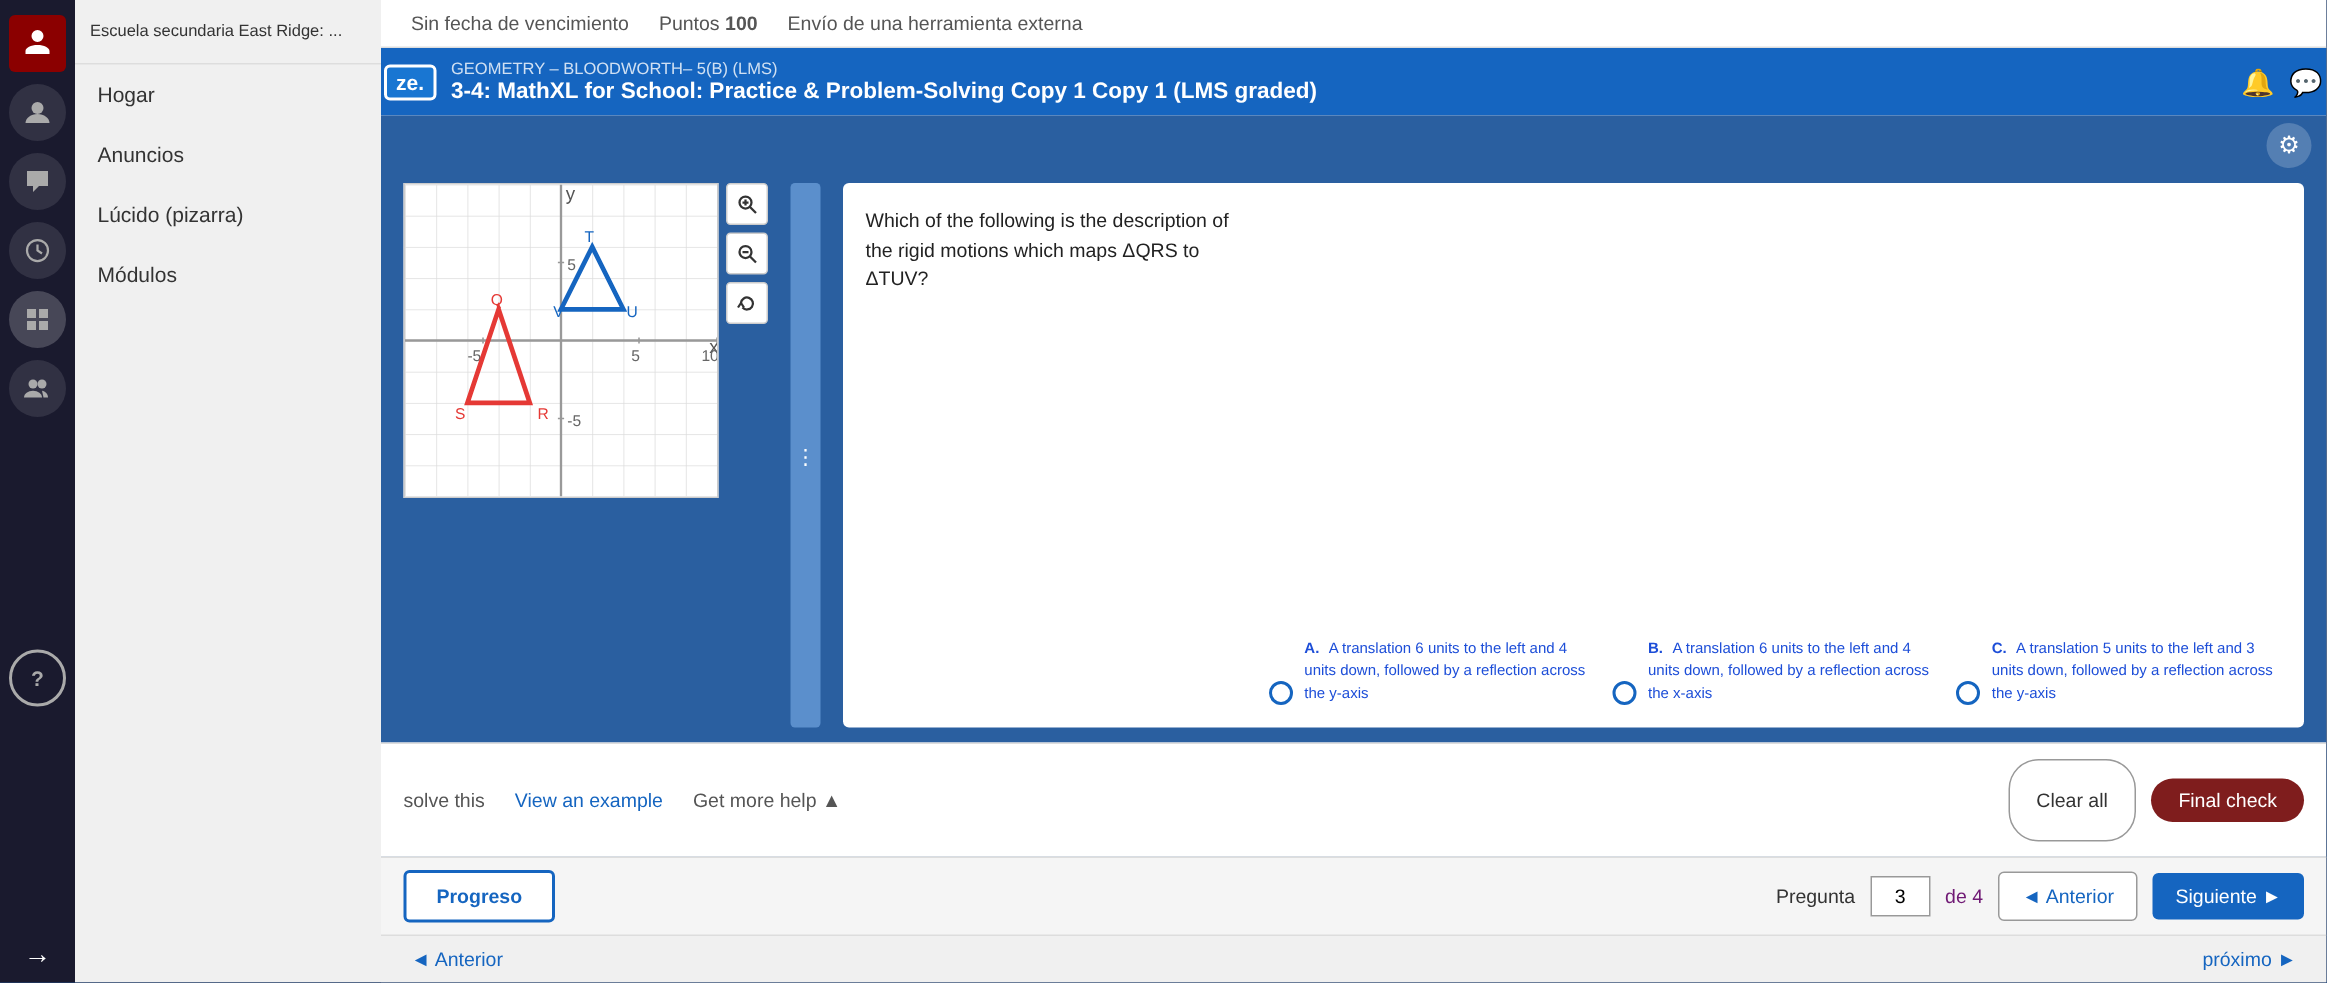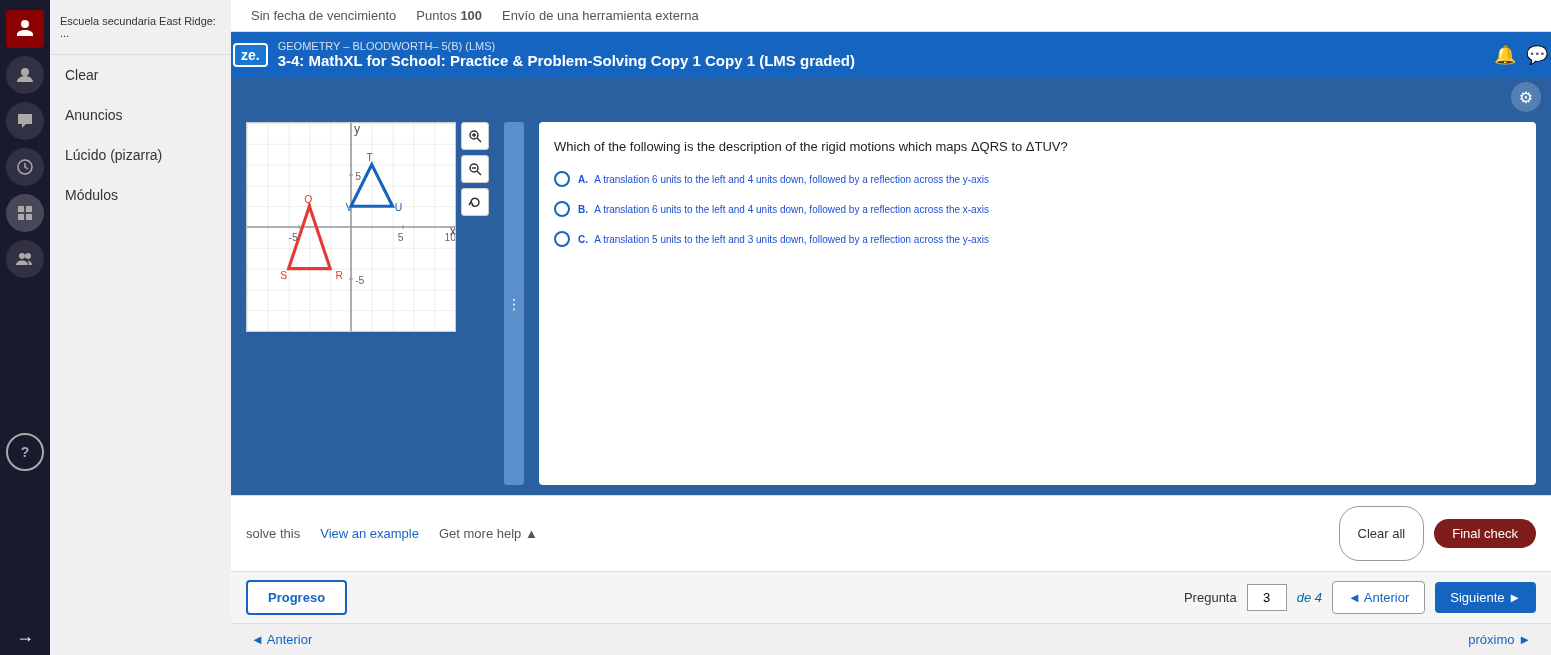--- a/index.html
+++ b/index.html
@@ -53,21 +53,21 @@
     .sidebar-arrow {
       margin-top: auto;
       margin-bottom: 10px;
       color: white;
       font-size: 18px;
       cursor: pointer;
     }
 
     
     .sidebar-light {
-      width: 181px;
+      width: 204px;
       background: #f0f0f0;
       padding: 15px 0;
       flex-shrink: 0;
     }
     .sidebar-light .school-name {
       font-size: 11px;
       color: #333;
       padding: 0 10px 15px 10px;
       border-bottom: 1px solid #ddd;
     }
@@ -187,21 +187,20 @@
       align-items: flex-start;
     }
 
     
     .question-text-panel {
       flex: 1;
       background: white;
       padding: 15px;
       border-radius: 4px;
       display: flex;
-      flex-direction: column;
       gap: 12px;
     }
     .question-prompt {
       font-size: 13px;
       color: #222;
       line-height: 1.5;
     }
     .answer-option {
       display: flex;
       align-items: flex-end;
@@ -328,22 +327,21 @@
     .page-box {
       border: 1px solid #999;
       padding: 5px 12px;
       font-size: 13px;
       min-width: 40px;
       text-align: center;
       background: white;
     }
     .de-label {
       font-size: 13px;
-      color: #0369a1;
-      font-style: italic;
+      color: #701a75;
     }
     .btn-anterior {
       padding: 8px 15px;
       border: 1px solid #999;
       border-radius: 4px;
       background: white;
       font-size: 13px;
       cursor: pointer;
       color: #1565C0;
     }
@@ -442,21 +440,21 @@
     </svg>
   </div>
   <div class="sidebar-icon" style="margin-top:auto; border-radius:50%; border:2px solid #aaa; background:transparent;">
     <span style="color:#aaa; font-size:14px; font-weight:bold;">?</span>
   </div>
   <div class="sidebar-arrow" style="margin-bottom:8px;">→</div>
 </div>
 
 <div class="sidebar-light">
   <div class="school-name">Escuela secundaria East Ridge: ...</div>
-  <div class="nav-item">Clear</div>
+  <div class="nav-item">Hogar</div>
   <div class="nav-item">Anuncios</div>
   <div class="nav-item">Lúcido (pizarra)</div>
   <div class="nav-item">Módulos</div>
 </div>
 
 <div class="main-content">
 
   <div class="top-bar">
     <span>Sin fecha de vencimiento</span>
     <span>

